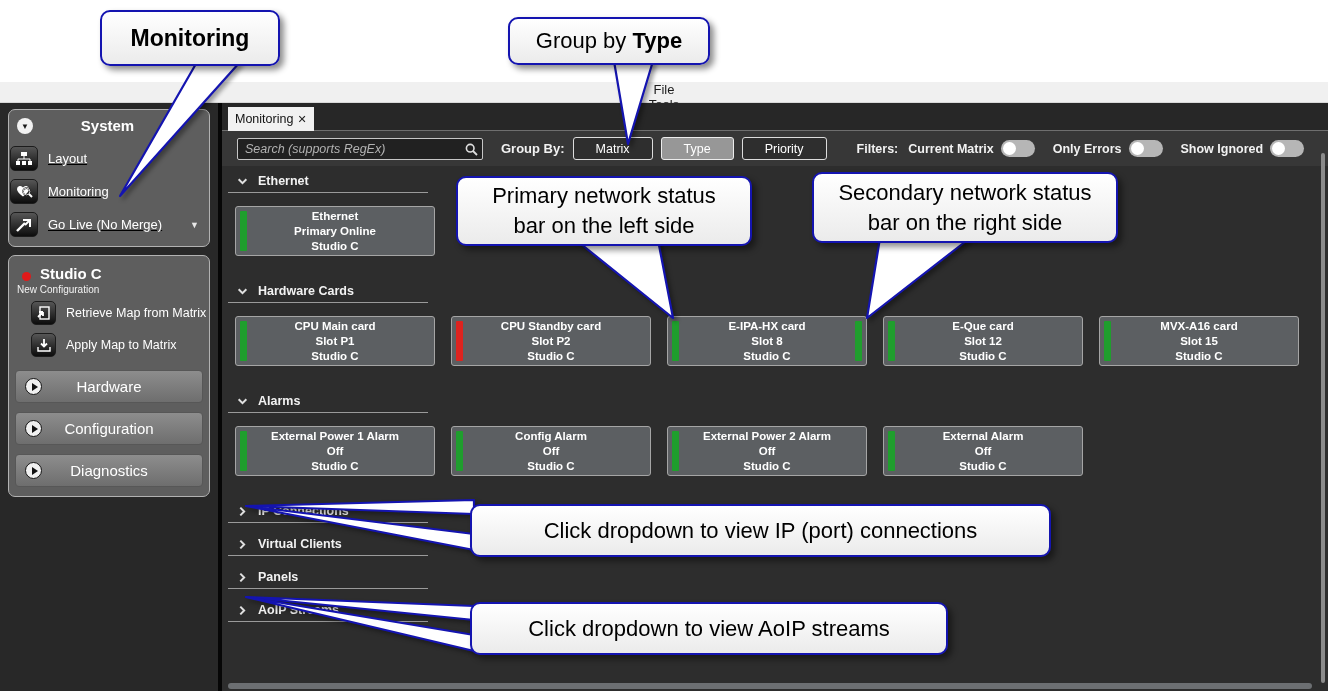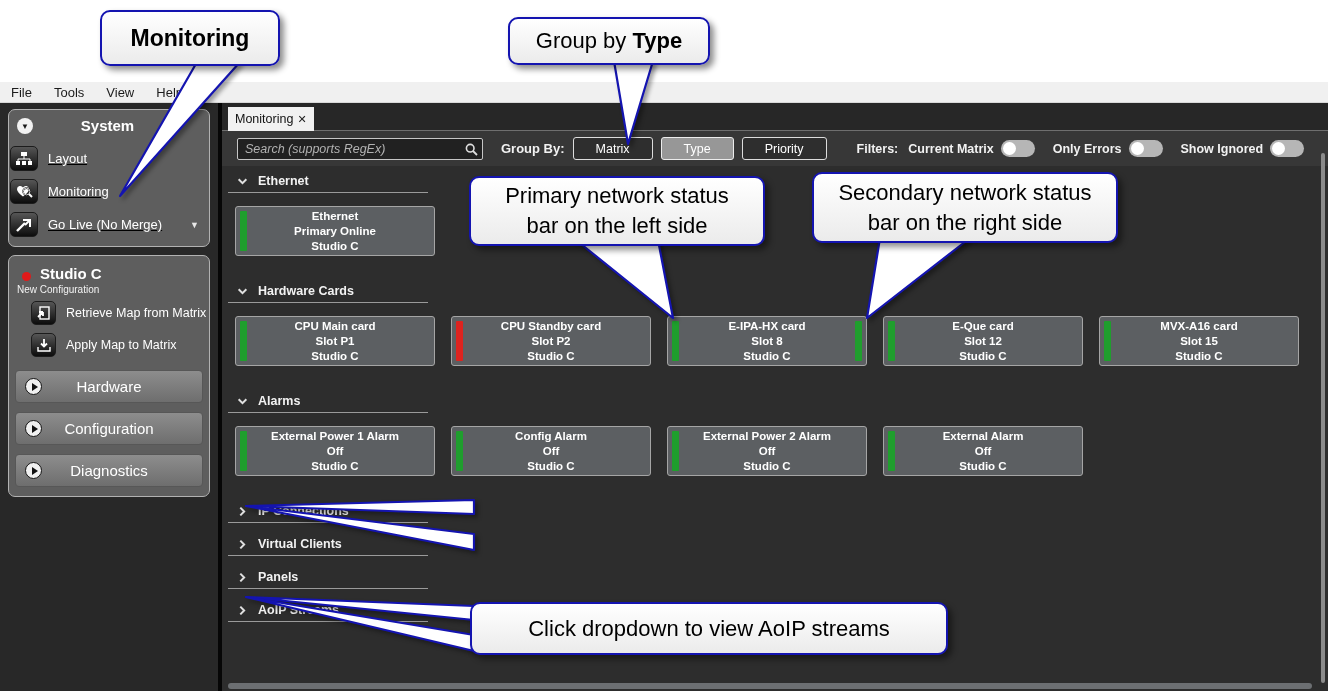--- a/index.html
+++ b/index.html
@@ -2,21 +2,21 @@
 <html><head>
 <meta charset="utf-8">
 <style>
   * { margin:0; padding:0; box-sizing:border-box; }
   html,body { width:1328px; height:696px; background:#ffffff; overflow:hidden;
               font-family:"Liberation Sans", sans-serif; }
   #stage { position:absolute; left:0; top:0; width:1328px; height:696px; }
 
   
   .menubar { position:absolute; left:0; top:82px; width:1328px; height:21px;
-             background:#f0f0f0; display:flex; align-items:center; border-bottom:1px solid #d8d8d8; }
+             background:#f0f0f0; display:flex; align-items:center; border-bottom:1px solid #d8d8d8;flex-direction:column; }
   .menu-item { font-size:13px; color:#1b1b1b; padding:0 11px; height:100%; display:flex; align-items:center; cursor:default; }
 
   
   .appbody { position:absolute; left:0; top:103px; width:1328px; height:588px; background:#2d2d2d; }
 
   
   .sidebar { position:absolute; left:0; top:0; width:218px; height:588px; background:#282828; }
   .v-divider { position:absolute; left:218px; top:0; width:4px; height:588px; background:#060606; }
   .panel { position:absolute; left:8px; width:202px; background:#5e5e5e;
            border:1px solid #b2b2b2; border-radius:7px; }
@@ -96,21 +96,21 @@
 
   
   .tails { position:absolute; left:0; top:0; width:1328px; height:696px; pointer-events:none; z-index:5;
            filter:drop-shadow(3px 3px 2px rgba(0,0,0,0.35)); }
   .callout { position:absolute; z-index:6; background:linear-gradient(#ffffff,#ebebeb);
              border:2.5px solid #1414b0; border-radius:10px; box-shadow:4px 4px 6px rgba(0,0,0,0.45);
              display:flex; flex-direction:column; align-items:center; justify-content:center;
              color:#000000; font-size:22px; text-align:center; line-height:30px; }
   .co-monitoring { left:100px; top:10px; width:180px; height:56px; font-weight:700; font-size:23px; }
   .co-groupby   { left:508px; top:17px; width:202px; height:48px; }
-  .co-primary   { left:469px; top:176px; width:296px; height:70px; }
+  .co-primary   { left:456px; top:176px; width:296px; height:70px; }
   .co-secondary { left:812px; top:172px; width:306px; height:71px; }
   .co-ip        { left:470px; top:504px; width:581px; height:53px; }
   .co-aoip      { left:470px; top:602px; width:478px; height:53px; }
   .co-bold { font-weight:700; }
 </style>
 </head>
 <body>
 
 <div id="stage">
 
@@ -410,17 +410,20 @@
     <span><span>Group by </span><span class="co-bold">Type</span></span>
   </div>
   <div class="callout co-primary">
     <span>Primary network status</span>
     <span>bar on the left side</span>
   </div>
   <div class="callout co-secondary">
     <span>Secondary network status</span>
     <span>bar on the right side</span>
   </div>
+  <div class="callout co-ip">
+    <span>Click dropdown to view IP (port) connections</span>
+  </div>
   <div class="callout co-aoip">
     <span>Click dropdown to view AoIP streams</span>
   </div>
 
 </div>
 
 </body></html>

